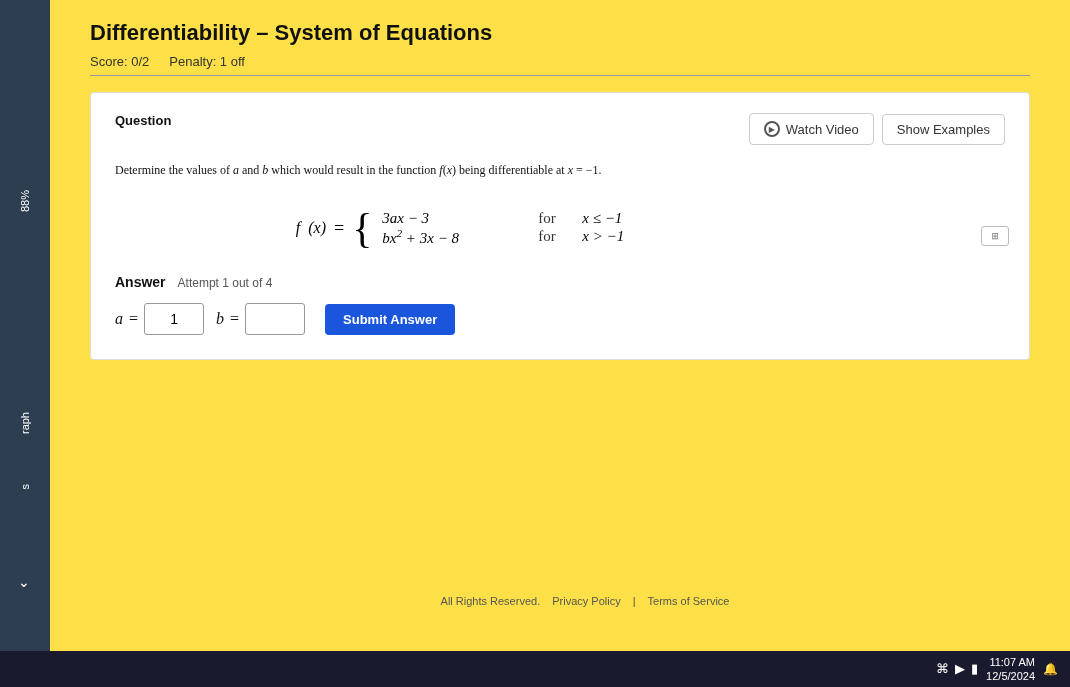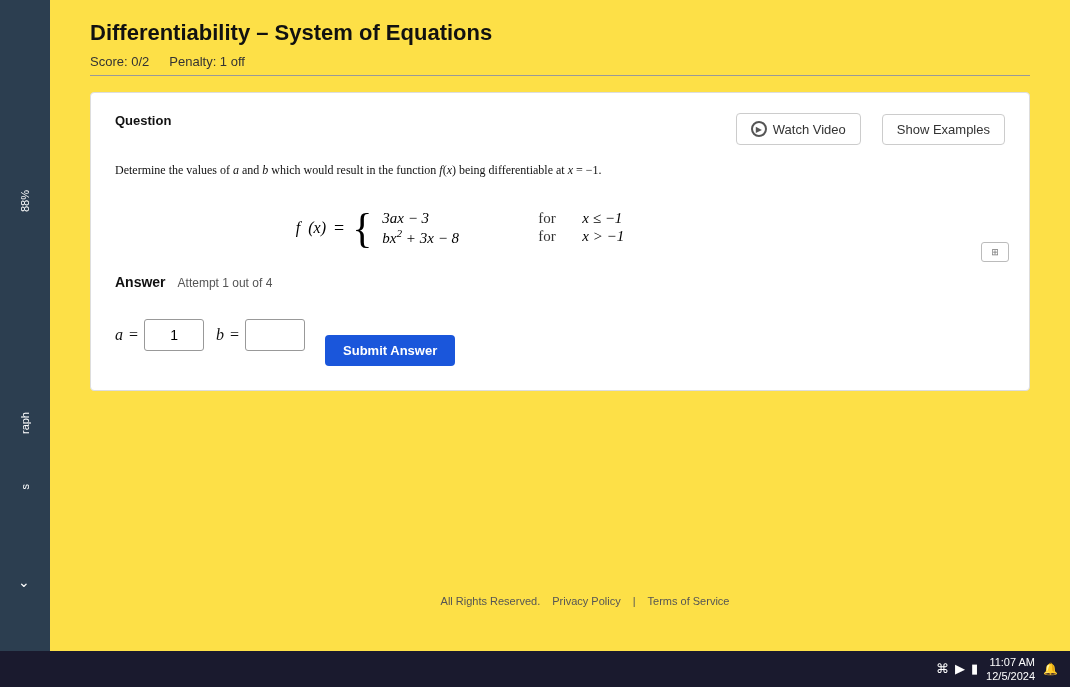--- a/index.html
+++ b/index.html
@@ -189,21 +189,20 @@
 
     .show-examples-btn {
       background: white;
       border: 1px solid #ccc;
       border-radius: 4px;
       padding: 7px 14px;
       font-family: Arial, sans-serif;
       font-size: 13px;
       color: #333;
       cursor: pointer;
-      margin-left: 13px;
     }
 
     .question-text {
       font-family: 'Georgia', 'Times New Roman', serif;
       font-size: 12px;
       color: #111;
       margin-bottom: 28px;
       line-height: 1.5;
     }
 
@@ -318,21 +317,20 @@
       background: #1a56db;
       color: white;
       border: none;
       border-radius: 4px;
       padding: 8px 18px;
       font-family: Arial, sans-serif;
       font-size: 13px;
       font-weight: bold;
       cursor: pointer;
       margin-left: 8px;
-      margin-top: 32px;
     }
 
     .small-icon-box {
       position: absolute;
       right: 20px;
       top: 50%;
       width: 28px;
       height: 20px;
       border: 1px solid #bbb;
       border-radius: 3px;

